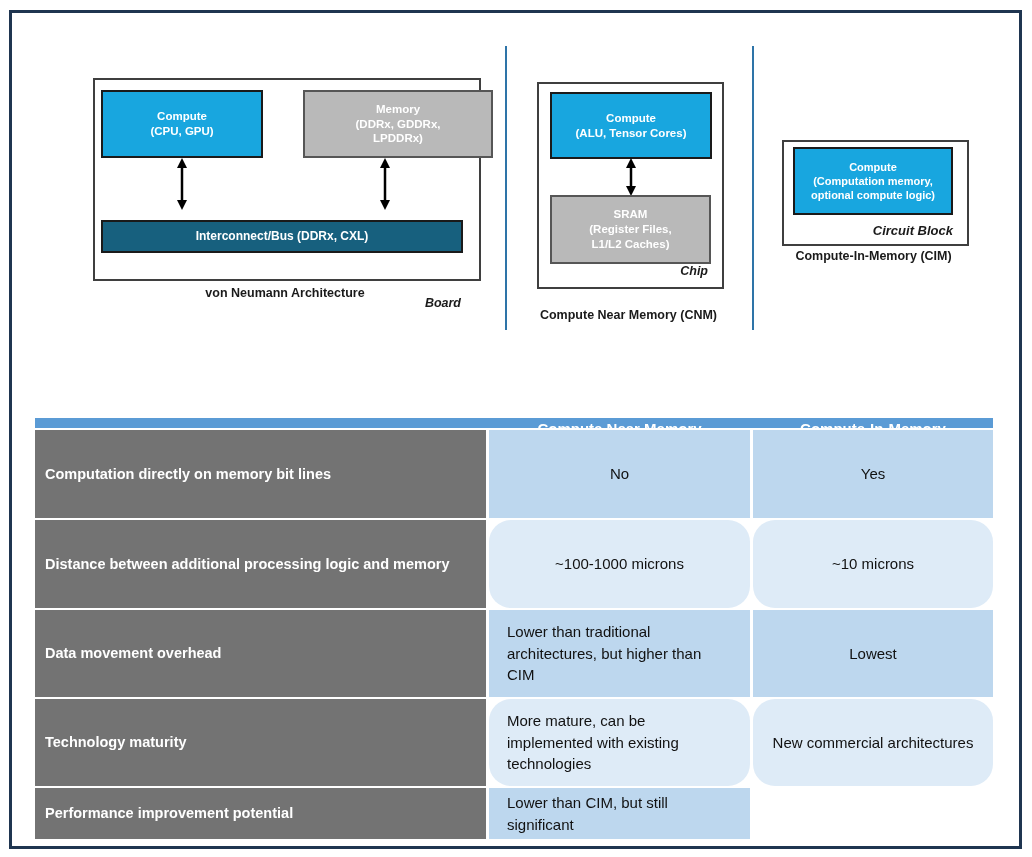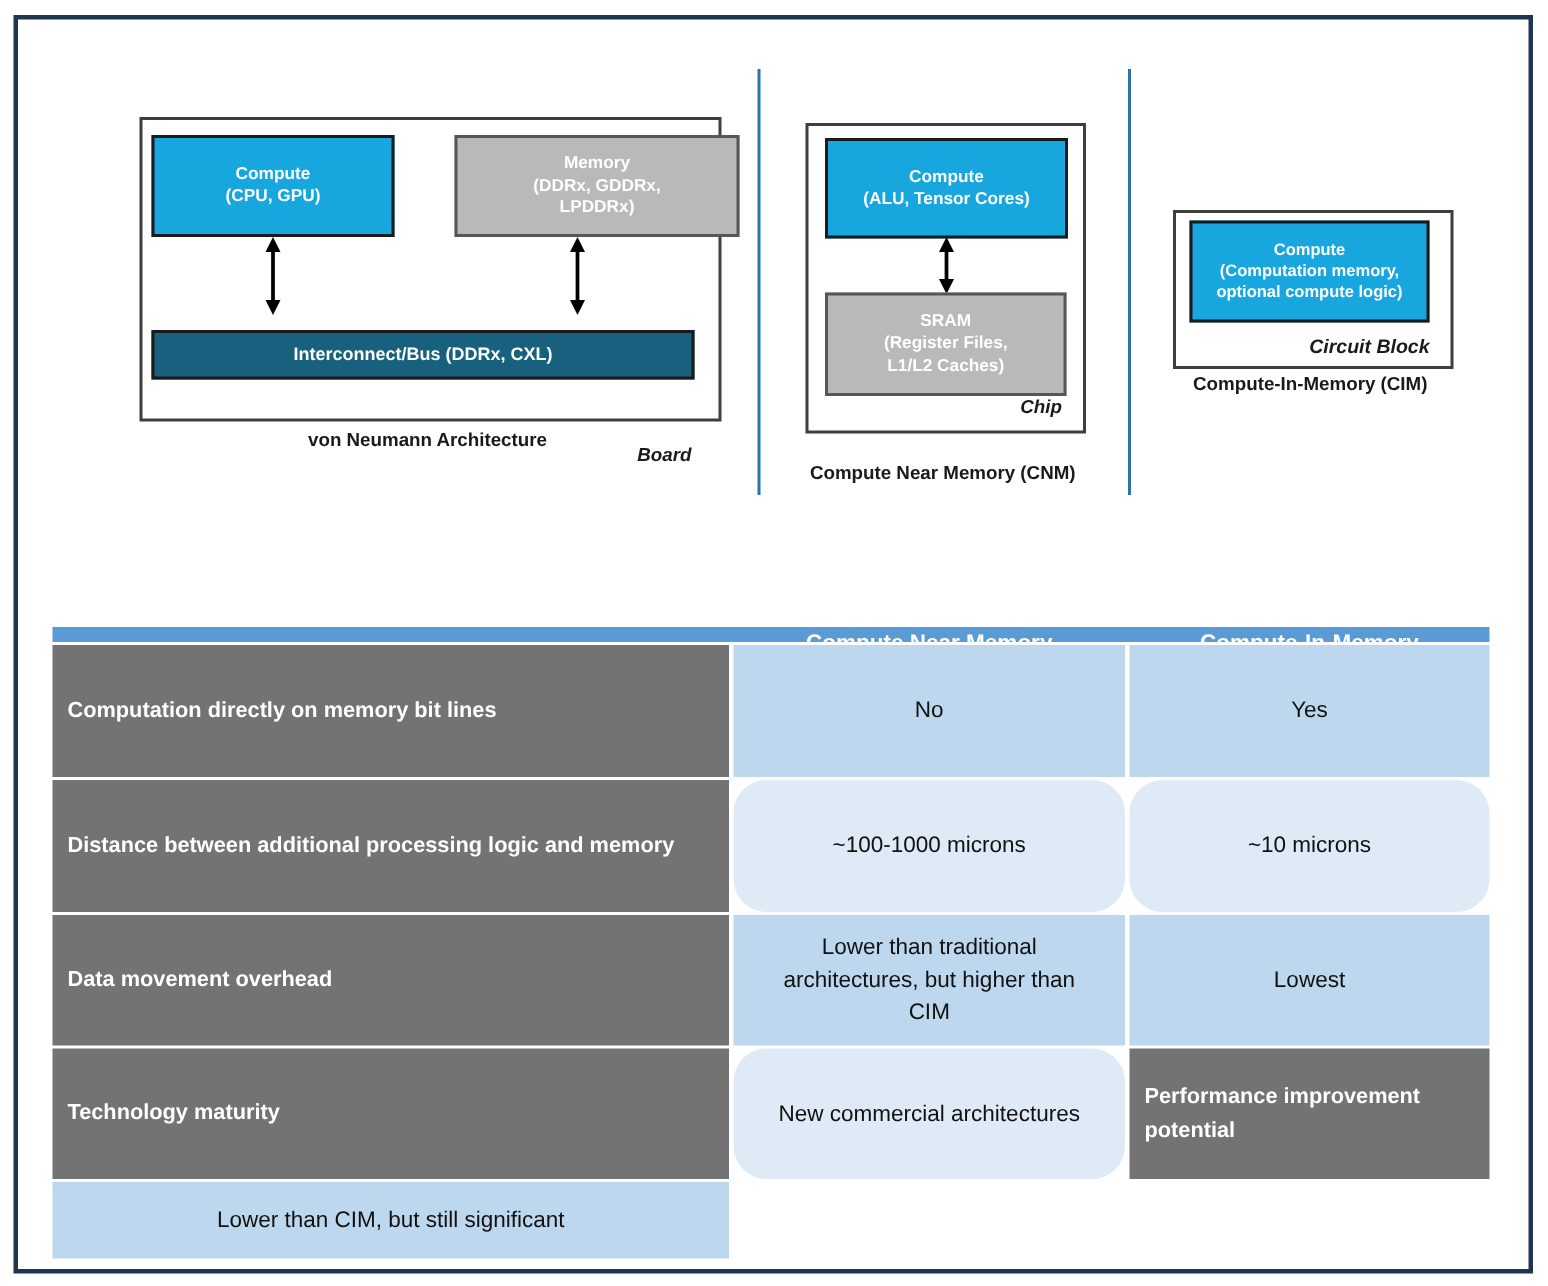--- a/index.html
+++ b/index.html
@@ -44,21 +44,21 @@
   .th-feature{display:flex;align-items:center;padding-left:10px;font-size:15px;}
   .th-col{
     display:flex;flex-direction:column;align-items:center;justify-content:center;
     text-align:center;font-size:15px;line-height:1.45;
   }
   .cell-feature{
     background:#737373;color:#ffffff;font-weight:bold;display:flex;align-items:center;
     padding:0 16px 0 10px;font-size:14.5px;line-height:1.55;box-sizing:border-box;
   }
   .cell-data{
-    display:flex;align-items:center;justify-content:center;text-align:center;
+    display:flex;align-items:center;justify-content:center;text-align:left;
     font-size:15px;line-height:1.45;color:#111111;padding:0 18px;box-sizing:border-box;
   }
   .band-a{background:#BDD7EE;}
   .band-b{background:#DEEBF7;border-radius:22px;}
 </style>
 </head>
 <body>
 
 <div class="frame"></div>
 
@@ -149,18 +149,19 @@
 
   <div class="cell-feature">Distance between additional processing logic and memory</div>
   <div class="cell-data band-b">~100-1000 microns</div>
   <div class="cell-data band-b">~10 microns</div>
 
   <div class="cell-feature">Data movement overhead</div>
   <div class="cell-data band-a">Lower than traditional architectures, but higher than CIM</div>
   <div class="cell-data band-a">Lowest</div>
 
   <div class="cell-feature">Technology maturity</div>
+  <div class="cell-data band-b">More mature, can be implemented with existing technologies</div>
   <div class="cell-data band-b">New commercial architectures</div>
 
   <div class="cell-feature">Performance improvement potential</div>
   <div class="cell-data band-a">Lower than CIM, but still significant</div>
 
 </div>
 
 </body></html>

